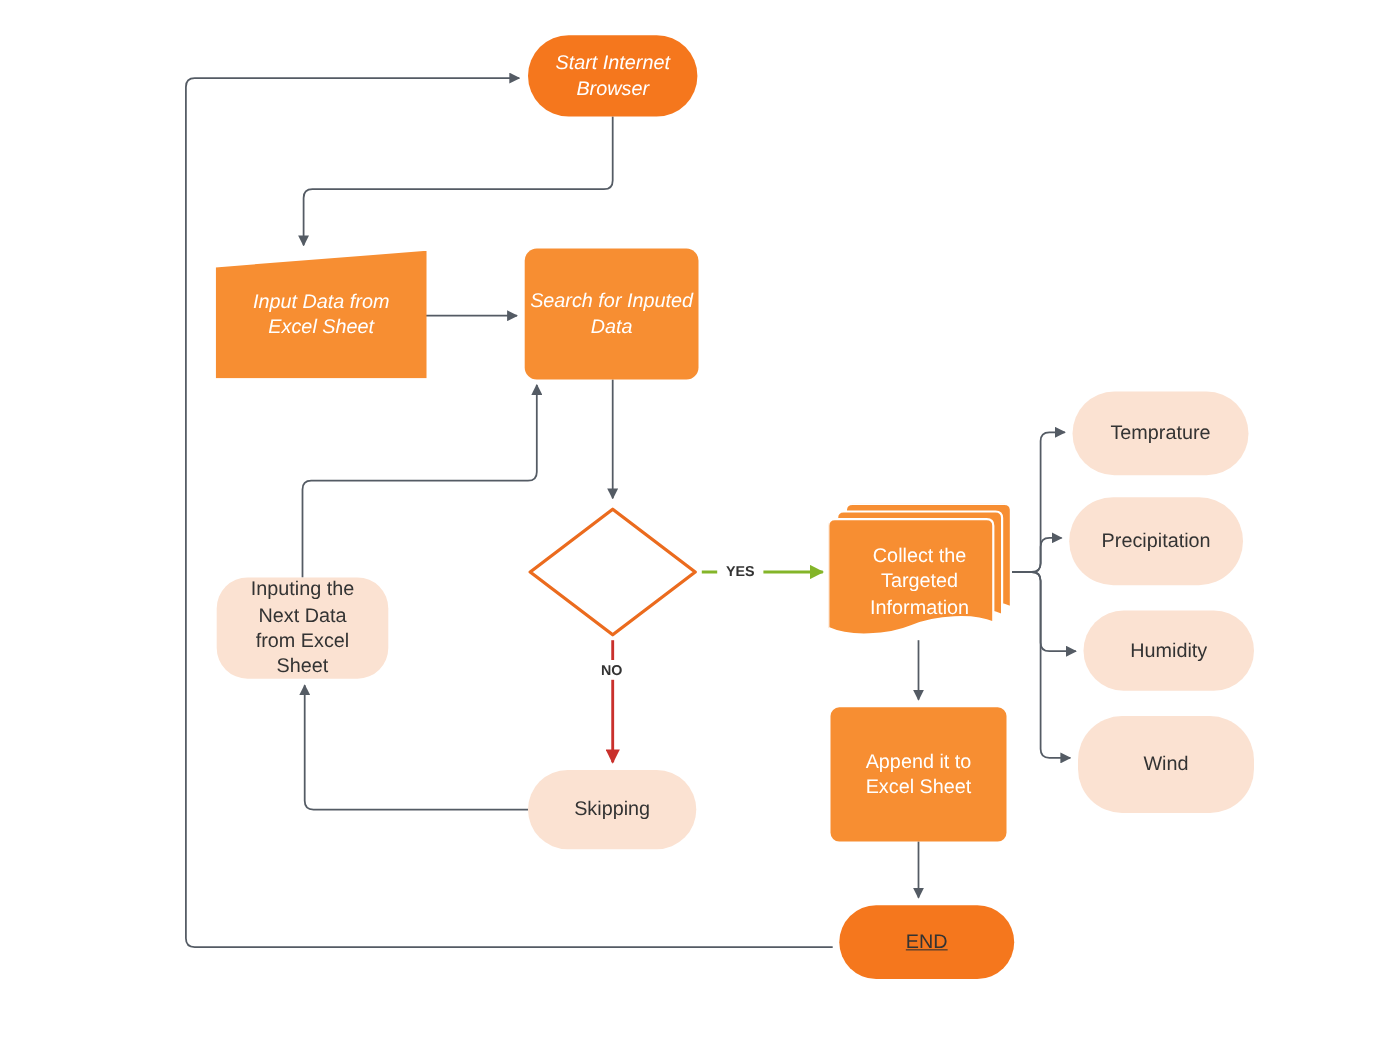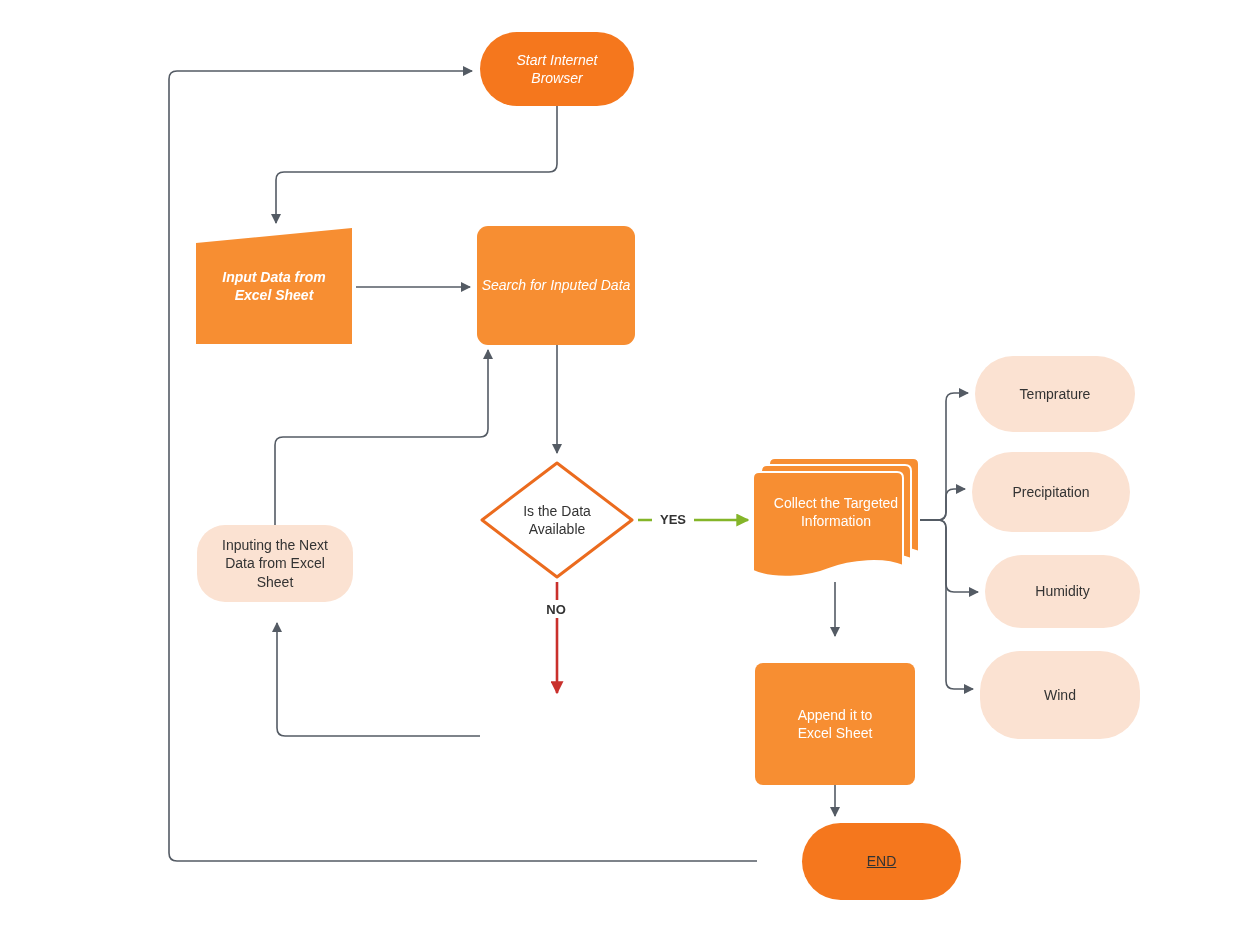--- a/index.html
+++ b/index.html
@@ -19,50 +19,50 @@
   .edge-no{fill:none; stroke:var(--no,#C9302C); stroke-width:2.6;}
   .mk-gray{fill:var(--edge,#545B64);}
   .mk-green{fill:var(--yes,#84B529);}
   .mk-red{fill:var(--no,#C9302C);}
   .edge-label{font-family:"Liberation Sans",sans-serif; font-size:13px; font-weight:bold;
     fill:var(--text-dark,#333); text-anchor:middle;}
   .label-bg{fill:var(--canvas,#fff);}
 
   .node{
     position:absolute; display:flex; align-items:center; justify-content:center;
-    text-align:center; font-size:14px; line-height:1.3; box-sizing:border-box;
+    text-align:center; font-size:18px; line-height:1.3; box-sizing:border-box;
     color:var(--text-dark,#333);
   }
   .orange{background:var(--orange,#F78E32); color:var(--text-light,#fff);}
   .deep{background:var(--orange-deep,#F5771D); color:var(--text-light,#fff);}
   .peach{background:var(--peach,#FBE2D2); color:var(--text-dark,#333);}
   .pill{border-radius:40px;}
   .rrect{border-radius:8px;}
   .soft{border-radius:28px;}
   .italic{font-style:italic;}
 
   
   .n-start{left:480px; top:32px; width:154px; height:74px;}
-  .n-input{left:196px; top:228px; width:156px; height:116px;
-    clip-path:polygon(0 13%,100% 0,100% 100%,0 100%);font-weight:bold;}
+  .n-input{left:196px; top:228px; width:192px; height:116px;
+    clip-path:polygon(0 13%,100% 0,100% 100%,0 100%);}
   .n-search{left:477px; top:226px; width:158px; height:119px;border-radius:11px;}
   .n-decision{left:479px; top:460px; width:156px; height:120px; background:none;}
   .n-decision .dsvg{position:absolute; inset:0;}
   .n-decision .dlabel{position:relative; padding:0 26px; color:var(--text-dark,#333);}
   .n-collect{left:753px; top:458px; width:168px; height:126px; background:none;}
   .n-collect .clabel{position:absolute; left:18px; top:36px; width:130px;
     color:var(--text-light,#fff); }
   .n-temprature{left:975px; top:356px; width:160px; height:76px;}
   .n-precipitation{left:972px; top:452px; width:158px; height:80px;}
   .n-humidity{left:985px; top:555px; width:155px; height:73px;}
   .n-wind{left:980px; top:651px; width:160px; height:88px;}
-  .n-inputing{left:197px; top:525px; width:156px; height:77px; padding:0 22px;}
+  .n-inputing{left:197px; top:525px; width:156px; height:92px; padding:0 22px;}
   .n-skipping{left:480px; top:700px; width:153px; height:72px;}
-  .n-append{left:755px; top:643px; width:160px; height:122px;margin-top:20px;}
-  .n-end{left:802px; top:823px; width:159px; height:77px; color:var(--text-dark,#333);text-decoration:underline;}
+  .n-append{left:755px; top:643px; width:160px; height:122px;}
+  .n-end{left:763px; top:823px; width:159px; height:67px; color:var(--text-dark,#333);text-decoration:underline;}
   .lbl{display:block;}
   .w110{max-width:110px;} .w130{max-width:130px;} .w150{max-width:150px;}
   .w100{max-width:100px;} .w140{max-width:140px;}
 </style>
 </head>
 <body>
 
 <div class="canvas">
 
   <svg class="edges" xmlns="http://www.w3.org/2000/svg">
@@ -108,21 +108,20 @@
   </div>
 
   <div class="node orange rrect n-search">
     <span class="lbl italic w150">Search for Inputed Data</span>
   </div>
 
   <div class="node n-decision">
     <svg class="dsvg" width="156" height="120" viewBox="0 0 156 120" xmlns="http://www.w3.org/2000/svg">
       <polygon points="78,3 153,60 78,117 3,60" fill="#FFFFFF" stroke="var(--diamond-border,#EB6B1E)" stroke-width="3" stroke-linejoin="round"></polygon>
     </svg>
-    <span class="dlabel lbl w100">Is the Data Available</span>
   </div>
 
   <div class="node n-collect">
     <svg width="168" height="126" viewBox="0 0 168 126" xmlns="http://www.w3.org/2000/svg">
       <g fill="var(--orange,#F78E32)" stroke="#FFFFFF" stroke-width="2">
         <path transform="translate(16,0)" d="M0,6 Q0,0 6,0 L144,0 Q150,0 150,6 L150,94 C132,86 98,88 76,97 C54,106 20,108 0,99 Z"></path>
         <path transform="translate(8,7)" d="M0,6 Q0,0 6,0 L144,0 Q150,0 150,6 L150,94 C132,86 98,88 76,97 C54,106 20,108 0,99 Z"></path>
         <path transform="translate(0,14)" d="M0,6 Q0,0 6,0 L144,0 Q150,0 150,6 L150,94 C132,86 98,88 76,97 C54,106 20,108 0,99 Z"></path>
       </g>
     </svg>
@@ -142,20 +141,23 @@
   </div>
 
   <div class="node peach pill n-wind">
     <span class="lbl">Wind</span>
   </div>
 
   <div class="node peach soft n-inputing">
     <span class="lbl w140">Inputing the Next Data from Excel Sheet</span>
   </div>
 
+  <div class="node peach pill n-skipping">
+    <span class="lbl">Skipping</span>
+  </div>
 
   <div class="node orange rrect n-append">
     <span class="lbl w110">Append it to Excel Sheet</span>
   </div>
 
   <div class="node deep pill n-end">
     <span class="lbl">END</span>
   </div>
 
 </div>

